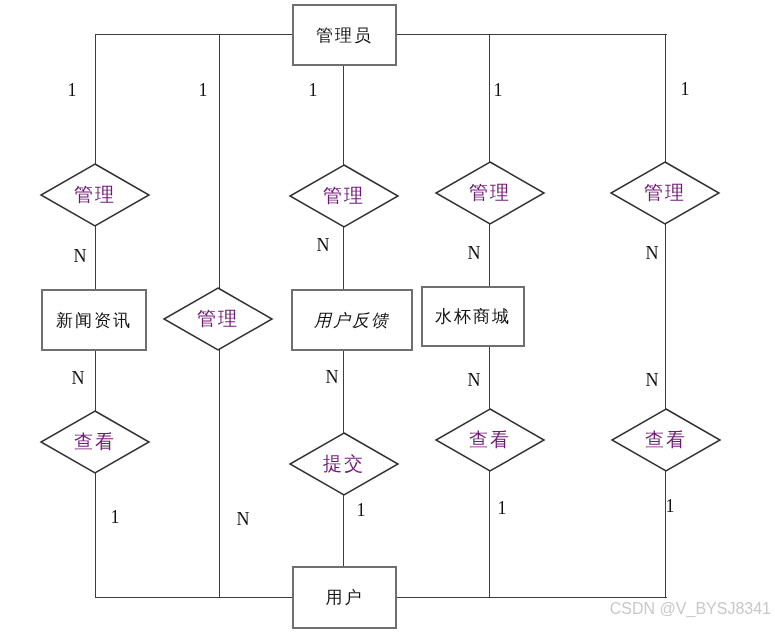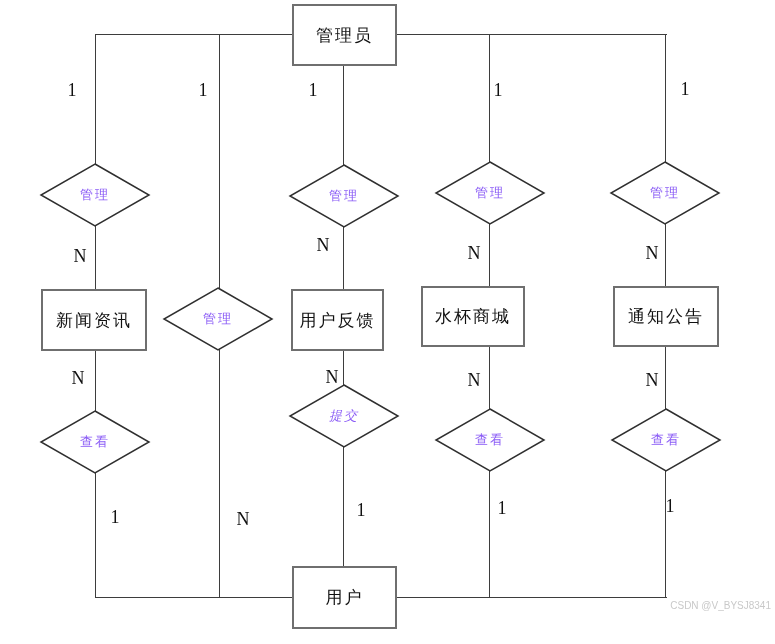--- a/index.html
+++ b/index.html
@@ -11,28 +11,28 @@
   .line{position:absolute;background:#3d3d3d;}
   .rect{
     position:absolute;background:#ffffff;border:2px solid #6f6f6f;box-sizing:border-box;
     display:flex;align-items:center;justify-content:center;z-index:2;
   }
   .rect .lbl{font-size:17px;color:#111;letter-spacing:2px;white-space:nowrap;}
   .diamond{position:absolute;z-index:2;width:112px;height:64px;}
   .diamond svg{display:block;width:112px;height:64px;}
   .diamond .lbl{
     position:absolute;left:0;top:0;right:0;bottom:0;display:flex;align-items:center;justify-content:center;
-    font-size:13px;color:#8b5cf6;letter-spacing:2px;
+    font-size:19px;color:#701a75;letter-spacing:2px;
   }
   .card{
     position:absolute;transform:translate(-50%,-50%);font-size:18px;color:#111;z-index:3;white-space:nowrap;
   }
   .watermark{
     position:absolute;right:4px;top:600px;font-family:"Liberation Sans","DejaVu Sans",sans-serif;
-    font-size:10px;color:#c9c9c9;z-index:3;
+    font-size:16px;color:#c9c9c9;z-index:3;
   }
 </style>
 </head>
 <body>
 
 <div id="canvas">
 
   <div class="line" style="left:95px;top:34px;width:572px;height:1px;"></div>
   <div class="line" style="left:95px;top:597px;width:572px;height:1px;"></div>
   <div class="line" style="left:95px;top:34px;width:1px;height:564px;"></div>
@@ -44,28 +44,25 @@
   <div class="rect" style="left:292px;top:4px;width:105px;height:62px;">
     <span class="lbl">管理员</span>
   </div>
   <div class="rect" style="left:292px;top:566px;width:105px;height:63px;text-align:right;">
     <span class="lbl">用户</span>
   </div>
 
   <div class="rect" style="left:41px;top:289px;width:106px;height:62px;">
     <span class="lbl">新闻资讯</span>
   </div>
-  <div class="rect" style="left:291px;top:289px;width:93px;height:62px;">
+  <div class="rect" style="left:291px;top:289px;width:122px;height:62px;font-style:italic;">
     <span class="lbl">用户反馈</span>
   </div>
   <div class="rect" style="left:421px;top:286px;width:104px;height:61px;">
     <span class="lbl">水杯商城</span>
-  </div>
-  <div class="rect" style="left:613px;top:286px;width:106px;height:61px;">
-    <span class="lbl">通知公告</span>
   </div>
 
   <div class="diamond" style="left:39px;top:163px;">
     <svg viewBox="0 0 112 64">
         <polygon points="56,1 110,32 56,63 2,32" fill="#ffffff" stroke="#2f2f2f" stroke-width="1.5"></polygon>
       </svg>
     <span class="lbl">管理</span>
   </div>
   <div class="diamond" style="left:288px;top:164px;">
     <svg viewBox="0 0 112 64">
@@ -92,21 +89,21 @@
       </svg>
     <span class="lbl">管理</span>
   </div>
 
   <div class="diamond" style="left:39px;top:410px;">
     <svg viewBox="0 0 112 64">
         <polygon points="56,1 110,32 56,63 2,32" fill="#ffffff" stroke="#2f2f2f" stroke-width="1.5"></polygon>
       </svg>
     <span class="lbl">查看</span>
   </div>
-  <div class="diamond" style="left:288px;top:384px;font-style:italic;">
+  <div class="diamond" style="left:288px;top:432px;">
     <svg viewBox="0 0 112 64">
         <polygon points="56,1 110,32 56,63 2,32" fill="#ffffff" stroke="#2f2f2f" stroke-width="1.5"></polygon>
       </svg>
     <span class="lbl">提交</span>
   </div>
   <div class="diamond" style="left:434px;top:408px;">
     <svg viewBox="0 0 112 64">
         <polygon points="56,1 110,32 56,63 2,32" fill="#ffffff" stroke="#2f2f2f" stroke-width="1.5"></polygon>
       </svg>
     <span class="lbl">查看</span>

